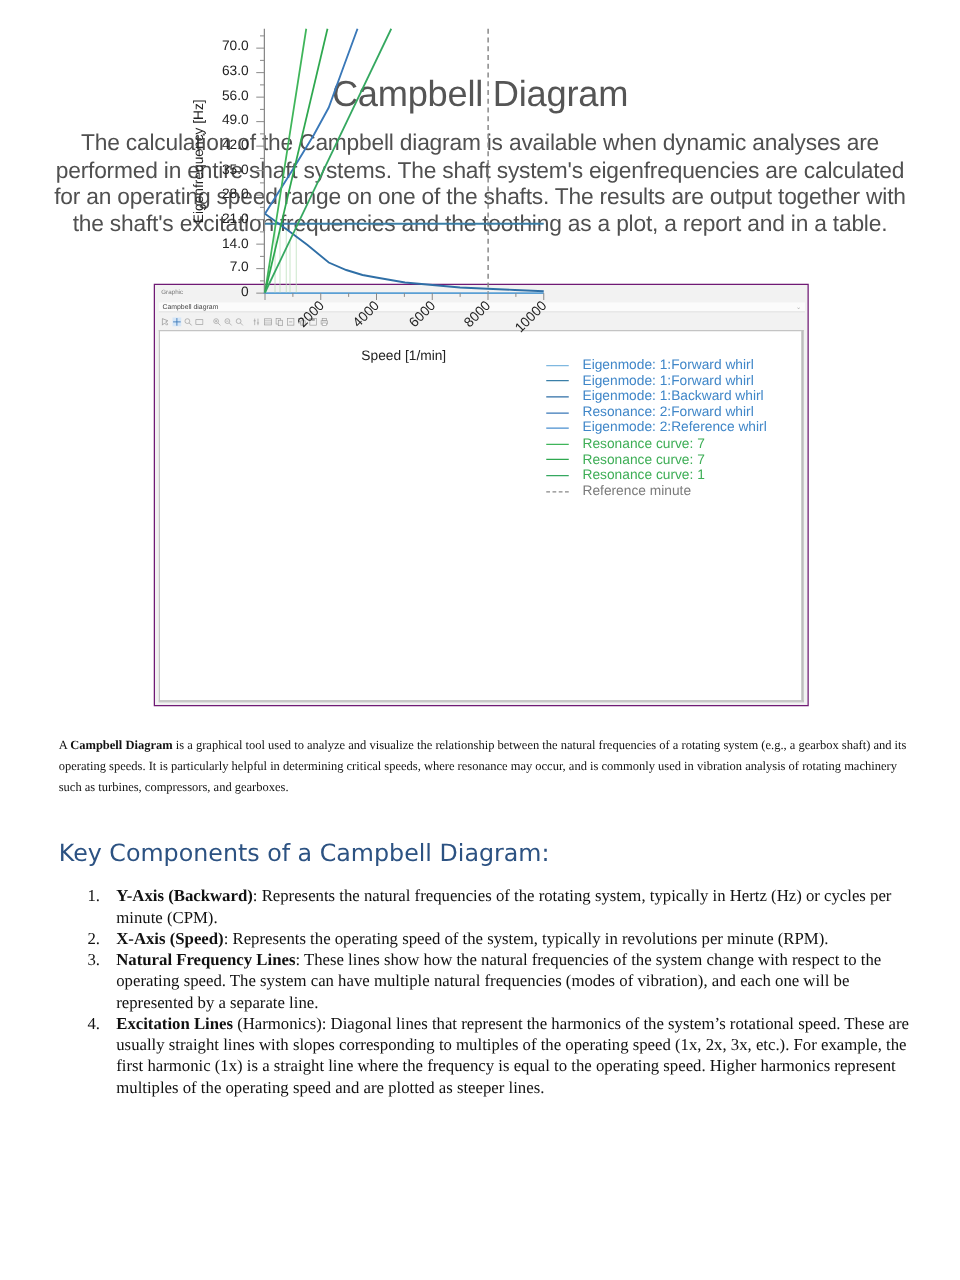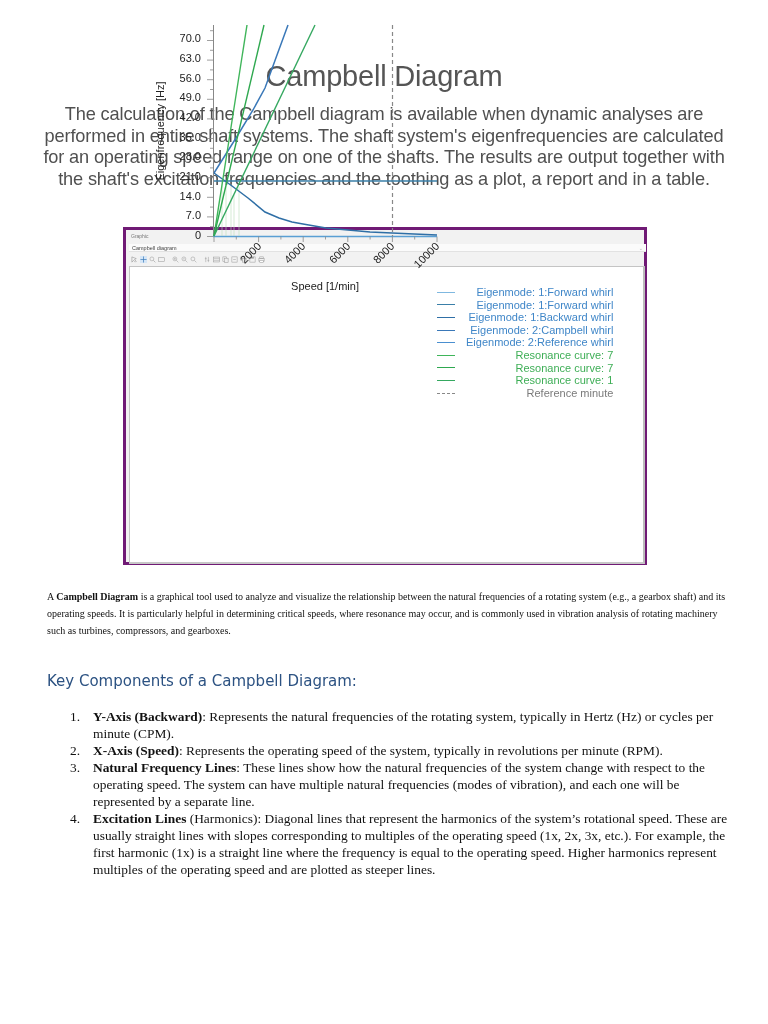--- a/index.html
+++ b/index.html
@@ -13,21 +13,21 @@
     }
     .intro {
       position: absolute; left: 40px; top: 104px; width: 688px; text-align: center;
       font-family: "Liberation Sans", sans-serif; font-size: 18.2px; line-height: 21.6px; color: #505050;
       letter-spacing: -0.15px;
     }
 
     
     .graphic {
       position: absolute; left: 123px; top: 227px; width: 524px; height: 338px;
-      background: #f2f2f2; border: 3px solid #701a75;
+      background: #f2f2f2; border: 1px solid #701a75;
     }
     .graphic .win-label {
       position: absolute; left: 5px; top: 3px; font-family: "Liberation Sans", sans-serif;
       font-size: 5px; color: #777;
     }
     .graphic .select {
       position: absolute; left: 3px; top: 14px; width: 517px; height: 8px;
       background: #fbfbfb; border-bottom: 1px solid #e2e2e2;
       font-family: "Liberation Sans", sans-serif; font-size: 5.5px; color: #444; line-height: 8px; padding-left: 3px;
     }
@@ -43,31 +43,31 @@
     .plot-area {
       position: absolute; left: 3px; top: 36px; width: 516px; height: 298px;
       background: #ffffff; border: 1px solid #c4c4c4; border-right: 2px solid #bdbdbd; border-bottom: 2px solid #c8c8c8;
     }
     .plot-svg { position: absolute; left: -127px; top: -264px; width: 768px; height: 320px; }
 
     .legend {
       position: absolute; left: 437px; top: 286px; font-family: "Liberation Sans", sans-serif;
       font-size: 11px; line-height: 12.6px;
     }
-    .legend-item { display: flex; align-items: center; white-space: nowrap; justify-content: space-between; }
+    .legend-item { display: flex; align-items: center; white-space: nowrap; }
     .legend-swatch { width: 18px; height: 0; border-top: 1.5px solid; margin-right: 11px; }
     .legend-swatch.dashed { border-top-style: dashed; }
 
     .body-para {
       position: absolute; left: 47px; top: 588px; width: 680px;
       font-size: 10px; line-height: 17.2px; color: #111;
     }
     .section-heading {
       position: absolute; left: 47px; top: 672px; font-family: "DejaVu Sans", sans-serif;
-      font-size: 15px; color: #2c5282; font-weight: normal;
+      font-size: 19px; color: #2c5282; font-weight: normal;
     }
     .components-list {
       position: absolute; left: 70px; top: 708px; width: 660px; list-style: none;
       font-size: 13.4px; line-height: 17px; color: #111;
     }
     .components-list li { position: relative; padding-left: 23px; }
     .components-list .num { position: absolute; left: 0; top: 0; }
     b { font-weight: bold; }
   </style>
 </head>
@@ -270,21 +270,21 @@
   <div class="legend-item">
       <span class="legend-swatch" style="border-color:#3a7fa8"></span>
       <span style="color:#3f86c8">Eigenmode: 1:Forward whirl</span>
     </div>
   <div class="legend-item">
       <span class="legend-swatch" style="border-color:#2f6fa6"></span>
       <span style="color:#3f86c8">Eigenmode: 1:Backward whirl</span>
     </div>
   <div class="legend-item">
       <span class="legend-swatch" style="border-color:#3a78b8"></span>
-      <span style="color:#3f86c8">Eigenmode: 2:Campbell whirl</span>
+      <span style="color:#3f86c8">Resonance: 2:Forward whirl</span>
     </div>
   <div class="legend-item">
       <span class="legend-swatch" style="border-color:#4a8fd0"></span>
       <span style="color:#3f86c8">Eigenmode: 2:Reference whirl</span>
     </div>
   <div class="legend-item">
       <span class="legend-swatch" style="border-color:#3fb55a"></span>
       <span style="color:#3eae56">Resonance curve: 7</span>
     </div>
   <div class="legend-item">

